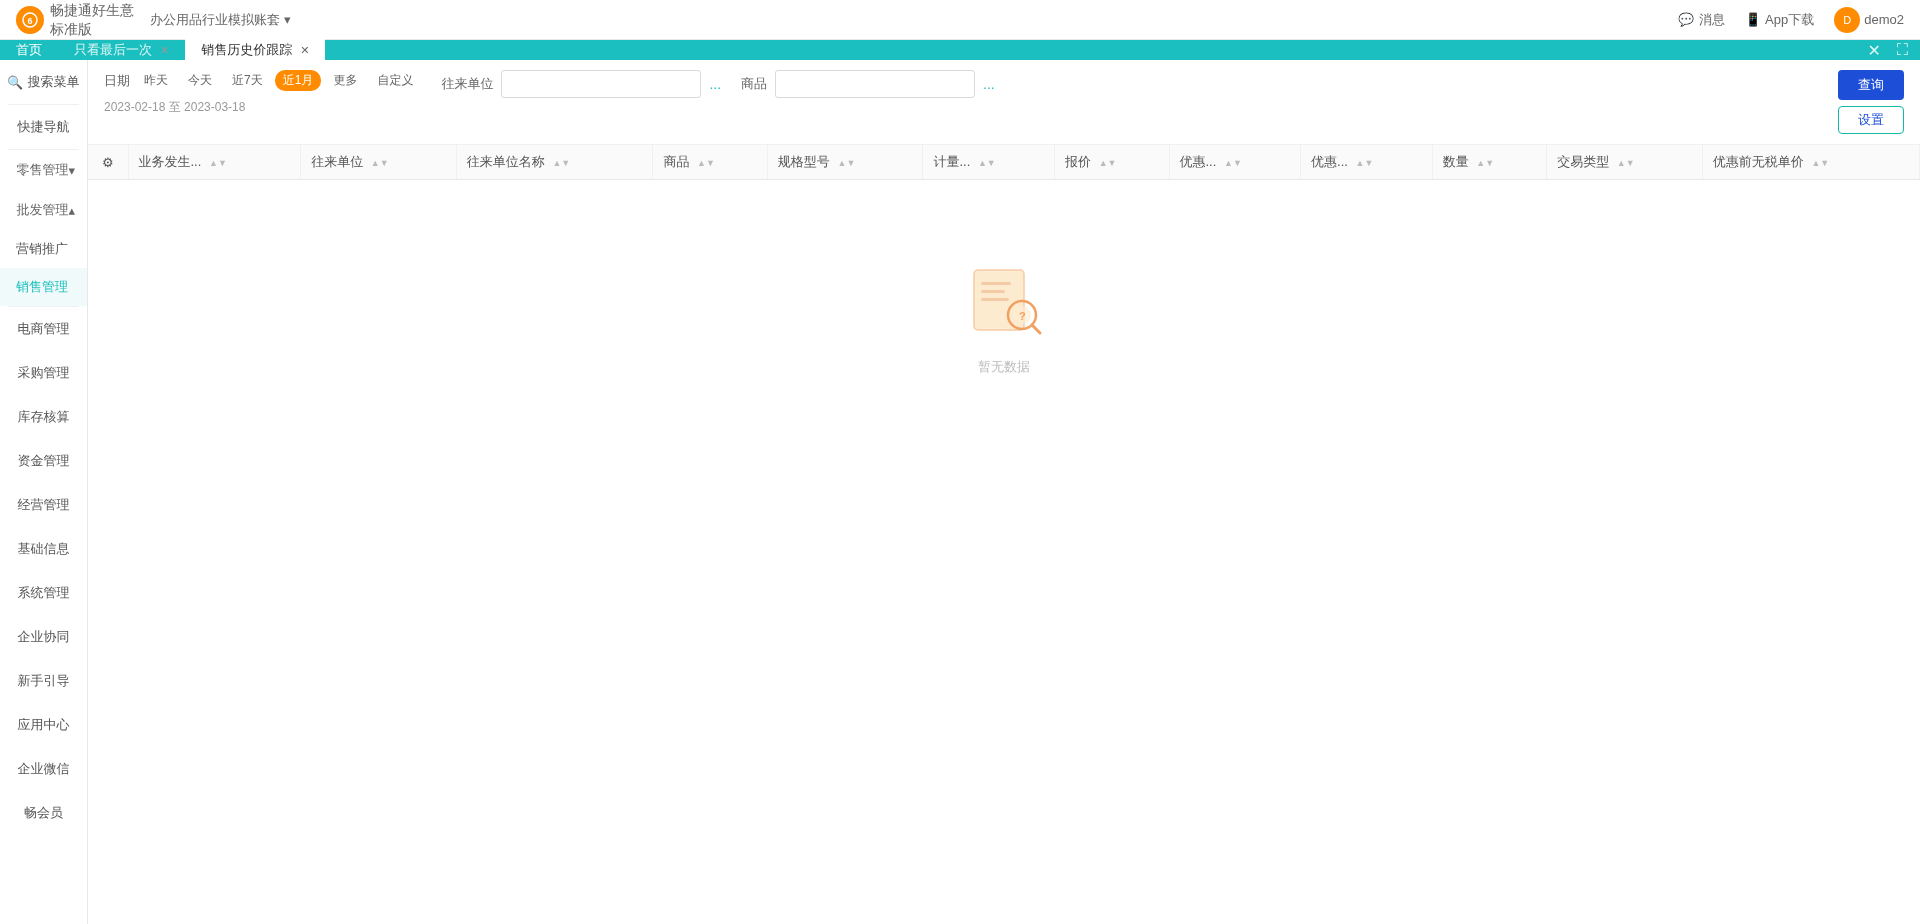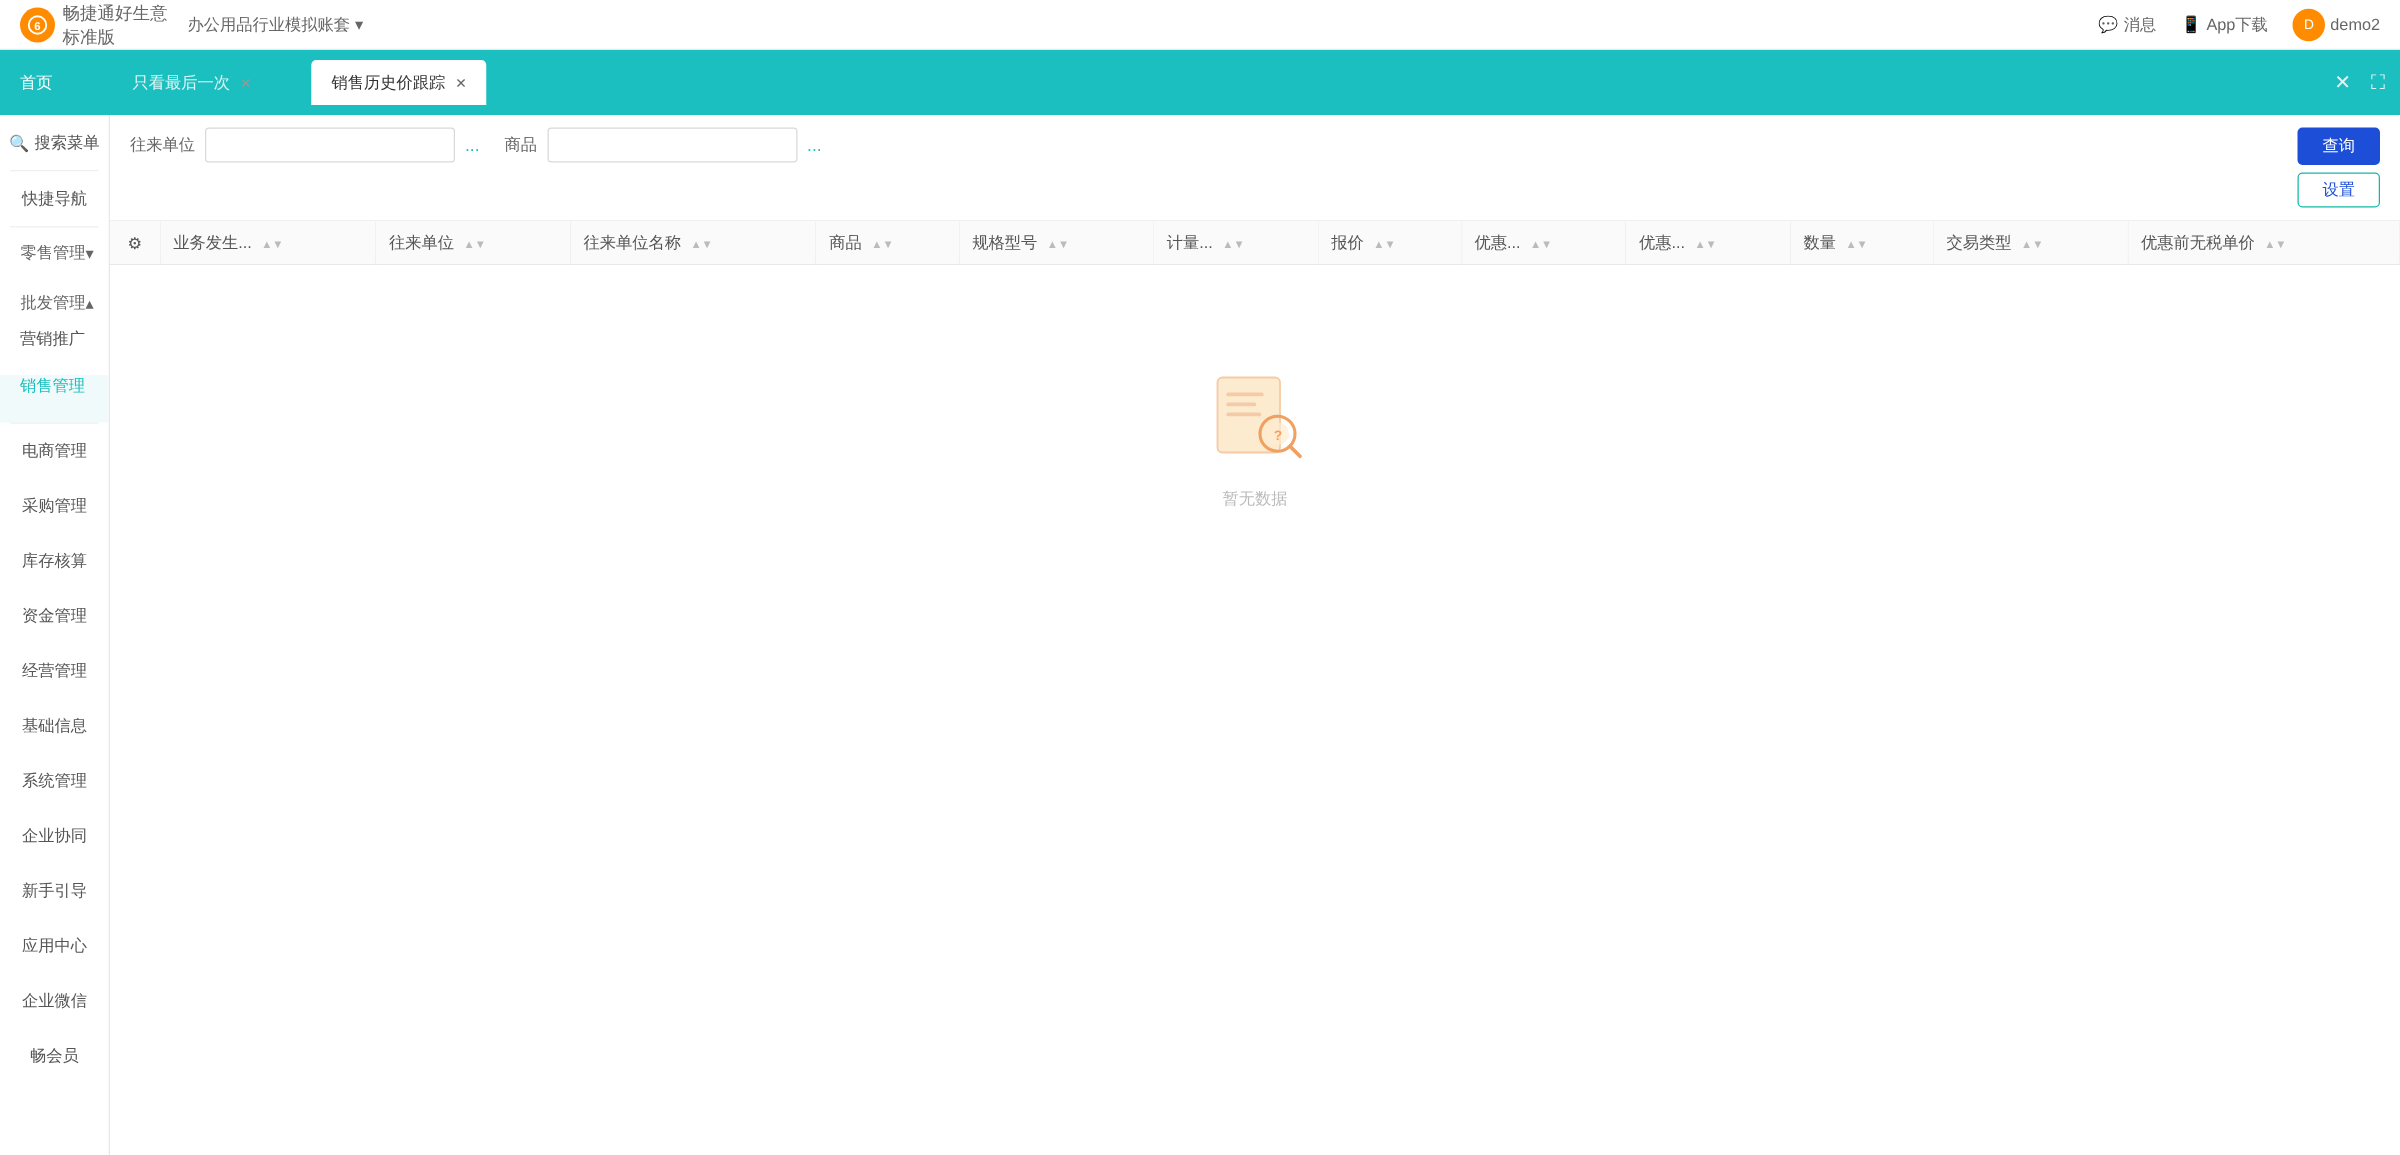--- a/index.html
+++ b/index.html
@@ -72,27 +72,26 @@
       background: #ff8c00;
       display: flex;
       align-items: center;
       justify-content: center;
       color: white;
       font-size: 11px;
     }
 
     
     .tab-bar {
-      height: 52px;
+      height: 20px;
       background: #1bbfbf;
       display: flex;
       align-items: center;
       padding: 0 0;
       flex-shrink: 0;
-      gap: 32px;
     }
     .tab-item {
       height: 36px;
       display: flex;
       align-items: center;
       padding: 0 16px;
       cursor: pointer;
       color: rgba(255,255,255,0.85);
       font-size: 13px;
       gap: 6px;
@@ -171,20 +170,21 @@
       align-items: center;
       padding: 0 12px;
       color: #666;
       font-size: 13px;
       cursor: pointer;
       justify-content: flex-end;
     }
     .sidebar-sub-item {
       height: 38px;
       display: flex;
+      align-items: center;
       padding: 0 16px;
       color: #555;
       font-size: 13px;
       cursor: pointer;
     }
     .sidebar-sub-item.active { color: #1bbfbf; background: #f0fafa; }
 
     
     .content-area {
       flex: 1;
@@ -496,20 +496,34 @@
       <span>畅会员</span>
     </div>
   </div>
 
   <div class="content-area">
     <div class="page-content">
 
 
       <div class="filter-bar">
 
+        <div style="display:flex; flex-direction:column; gap:4px;">
+          <div style="display:flex; align-items:center; gap:6px;">
+            <span class="filter-label">日期</span>
+            <div class="date-shortcuts">
+              <span class="date-btn">昨天</span>
+              <span class="date-btn">今天</span>
+              <span class="date-btn">近7天</span>
+              <span class="date-btn active">近1月</span>
+              <span class="date-btn">更多</span>
+              <span class="date-btn">自定义</span>
+            </div>
+          </div>
+          <div class="date-range-text">2023-02-18 至 2023-03-18</div>
+        </div>
 
         <div class="filter-input-group">
           <span class="filter-label">往来单位</span>
           <input class="filter-input" type="text" style="">
           <span class="filter-dots">...</span>
         </div>
 
         <div class="filter-input-group">
           <span class="filter-label">商品</span>
           <input class="filter-input" type="text" style="">

